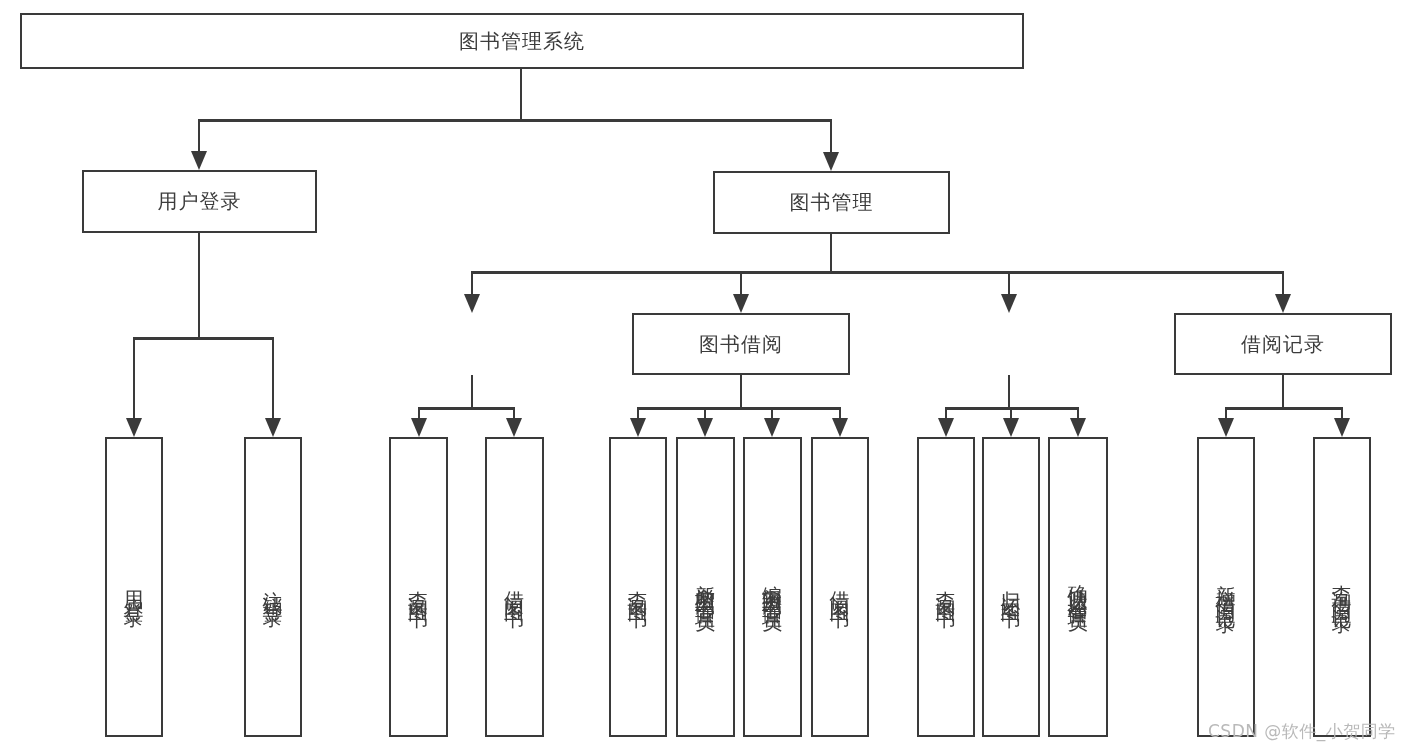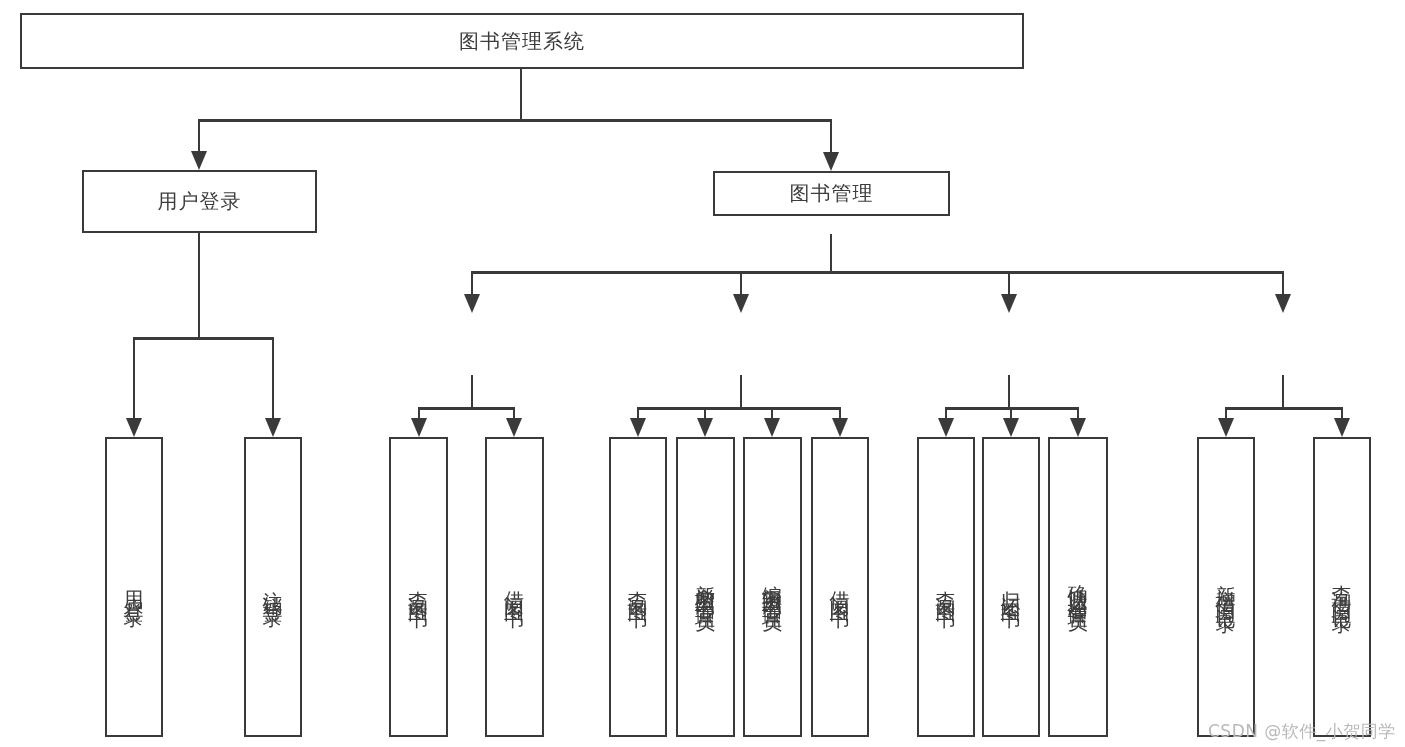--- a/index.html
+++ b/index.html
@@ -43,21 +43,21 @@
   <div class="vline" style="left:520px;top:69px;height:51px;"></div>
   <div class="hline" style="left:198px;top:119px;width:634px;"></div>
   <div class="vline" style="left:198px;top:119px;height:35px;"></div>
   <div class="arrow" style="left:191px;top:151px;"></div>
   <div class="vline" style="left:830px;top:119px;height:35px;"></div>
   <div class="arrow" style="left:823px;top:152px;"></div>
 
   <div class="box" style="left:82px;top:170px;width:235px;height:63px;">
     <span>用户登录</span>
   </div>
-  <div class="box" style="left:713px;top:171px;width:237px;height:45px;">
+  <div class="box" style="left:713px;top:171px;width:237px;height:63px;">
     <span>图书管理</span>
   </div>
 
   <div class="vline" style="left:198px;top:233px;height:106px;"></div>
   <div class="hline" style="left:133px;top:337px;width:141px;"></div>
   <div class="vline" style="left:133px;top:337px;height:84px;"></div>
   <div class="arrow" style="left:126px;top:418px;"></div>
   <div class="vline" style="left:272px;top:337px;height:84px;"></div>
   <div class="arrow" style="left:265px;top:418px;"></div>
 
@@ -65,20 +65,26 @@
   <div class="hline" style="left:471px;top:271px;width:813px;"></div>
   <div class="vline" style="left:471px;top:271px;height:25px;"></div>
   <div class="arrow" style="left:464px;top:294px;"></div>
   <div class="vline" style="left:740px;top:271px;height:25px;"></div>
   <div class="arrow" style="left:733px;top:294px;"></div>
   <div class="vline" style="left:1008px;top:271px;height:25px;"></div>
   <div class="arrow" style="left:1001px;top:294px;"></div>
   <div class="vline" style="left:1282px;top:271px;height:25px;"></div>
   <div class="arrow" style="left:1275px;top:294px;"></div>
 
+  <div class="box" style="left:632px;top:313px;width:218px;height:62px;">
+    <span>图书借阅</span>
+  </div>
+  <div class="box" style="left:1174px;top:313px;width:218px;height:62px;">
+    <span>借阅记录</span>
+  </div>
 
   <div class="vline" style="left:471px;top:375px;height:33px;"></div>
   <div class="hline" style="left:418px;top:407px;width:97px;"></div>
   <div class="vline" style="left:418px;top:407px;height:14px;"></div>
   <div class="arrow" style="left:411px;top:418px;"></div>
   <div class="vline" style="left:513px;top:407px;height:14px;"></div>
   <div class="arrow" style="left:506px;top:418px;"></div>
 
   <div class="vline" style="left:740px;top:375px;height:33px;"></div>
   <div class="hline" style="left:637px;top:407px;width:204px;"></div>

